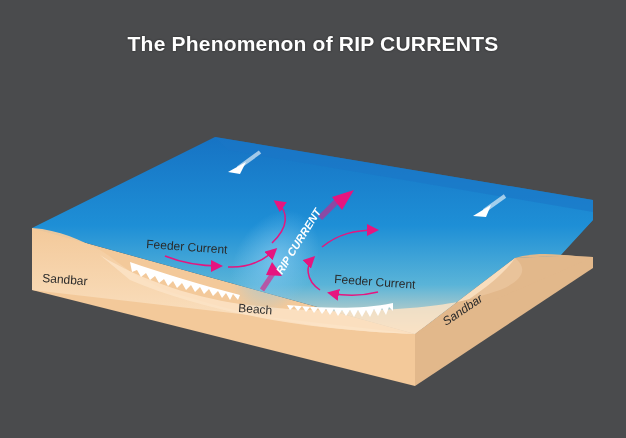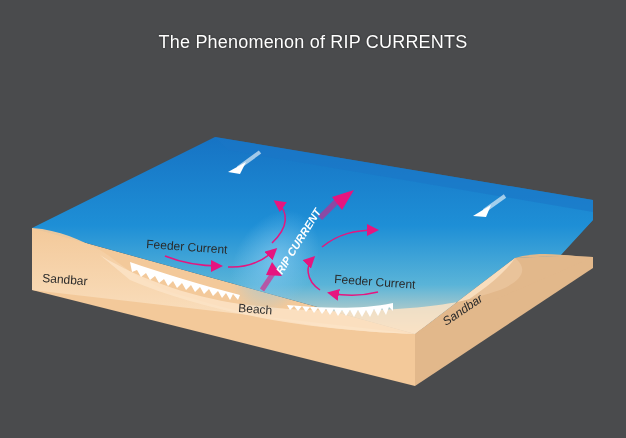--- a/index.html
+++ b/index.html
@@ -1,17 +1,17 @@
 <!DOCTYPE html>
 <html><head>
 <meta charset="utf-8">
 <style>
   html,body{margin:0;padding:0;}
   body{width:626px;height:438px;background:#4a4b4d;position:relative;overflow:hidden;font-family:"Liberation Sans",sans-serif;}
-  .title{position:absolute;left:0;width:626px;top:32px;text-align:center;color:#fff;font-weight:normal;font-size:18px;letter-spacing:0.2px;text-shadow:0 0 2px #222;}
+  .title{position:absolute;left:0;width:626px;top:32px;text-align:center;color:#fff;font-weight:bold;font-size:21px;letter-spacing:0.2px;text-shadow:0 0 2px #222;}
   svg.diagram{position:absolute;left:0;top:0;}
   .lbl{font-family:"Liberation Sans",sans-serif;font-size:12px;fill:#2a2a2a;}
 </style>
 </head>
 <body>
 
 <div class="title">The Phenomenon of RIP CURRENTS</div>
 
 <svg class="diagram" width="626" height="438" viewBox="0 0 626 438">
   <defs>

